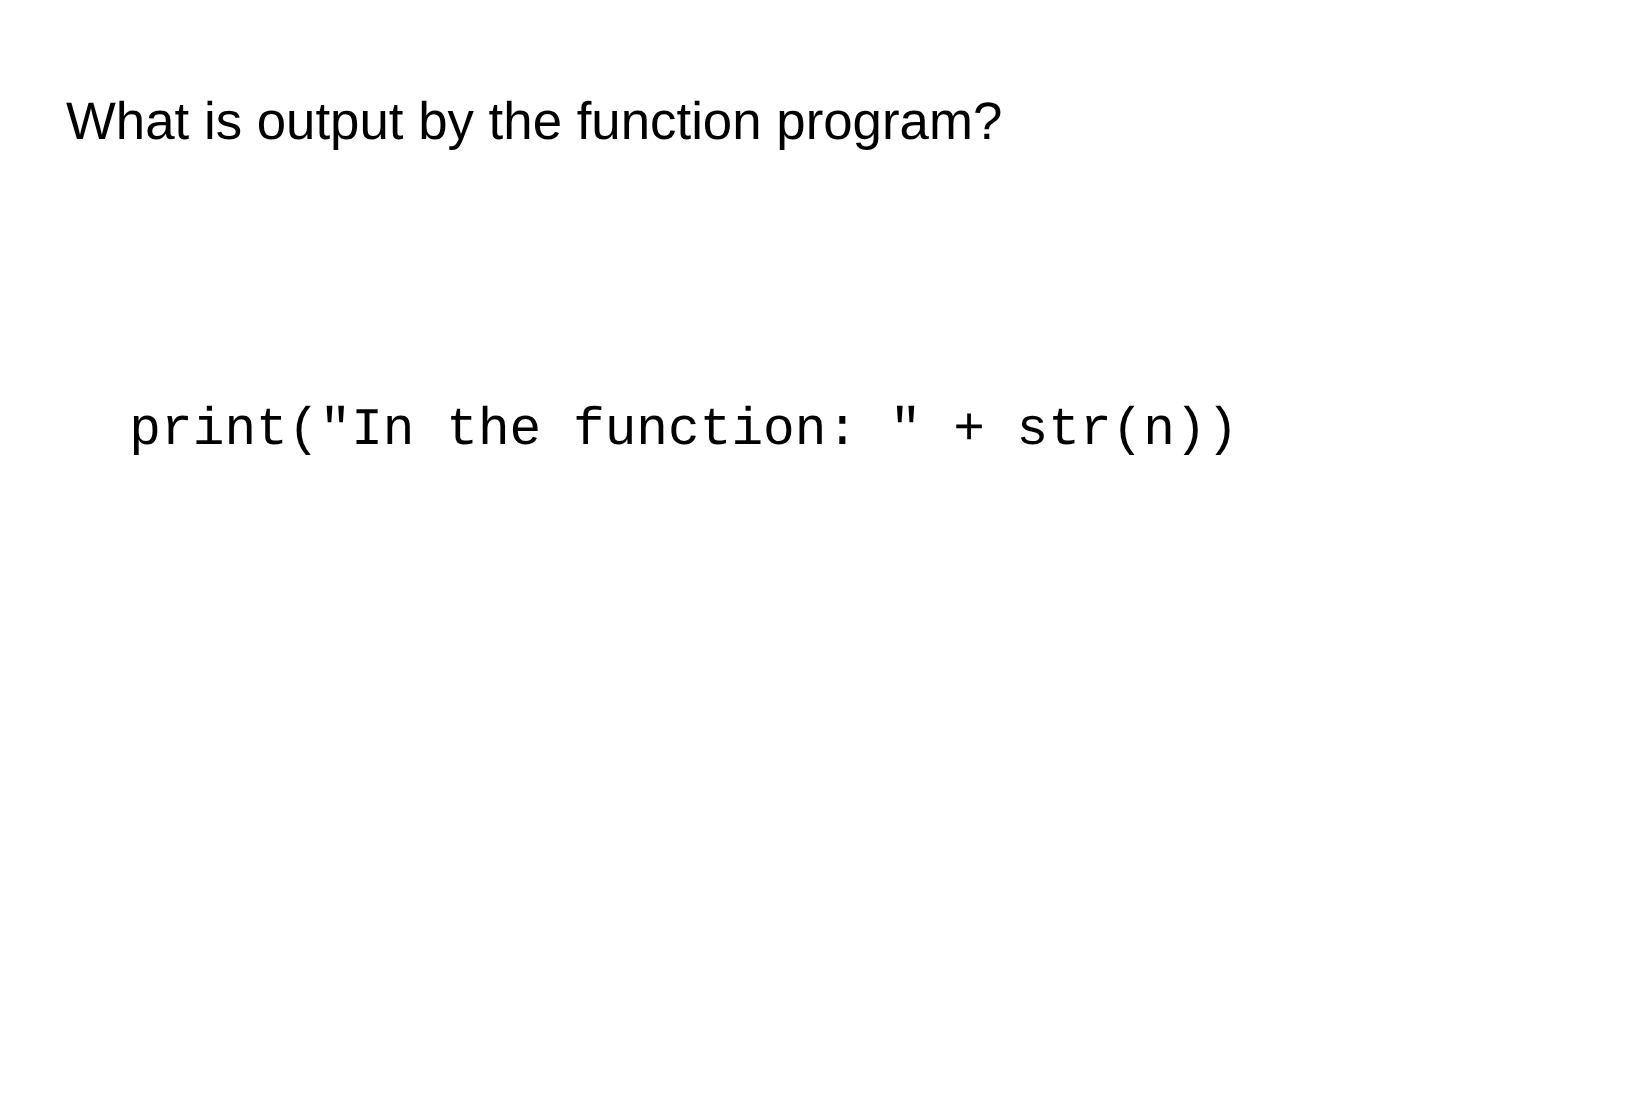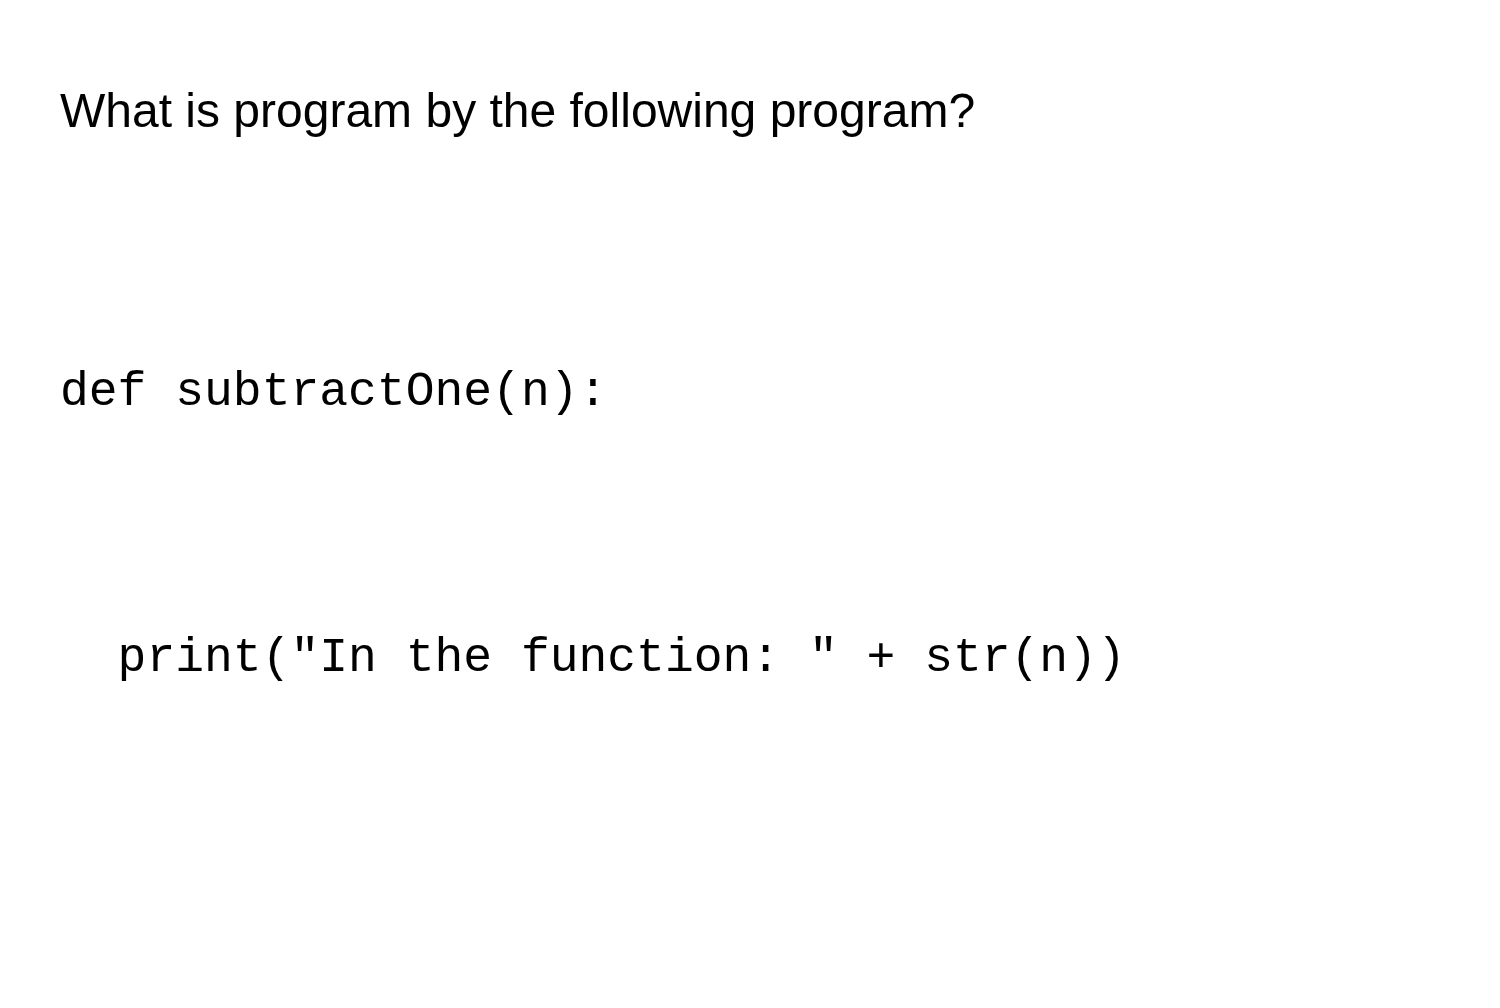--- a/index.html
+++ b/index.html
@@ -29,23 +29,22 @@
     font-size: 48px;
     color: #000000;
     line-height: 1.85;
     white-space: pre;
   }
 </style>
 </head>
 <body>
 
 <div class="content">
-  <div class="question">What is program by the following program?</div>
+  <div class="question">What is output by the function program?</div>
   <div class="code">
-    <div>def subtractOne(n):</div>
     <div>  print("In the function: " + str(n))</div>
     
     
     
     
     
   </div>
 </div>
 
 </body></html>

